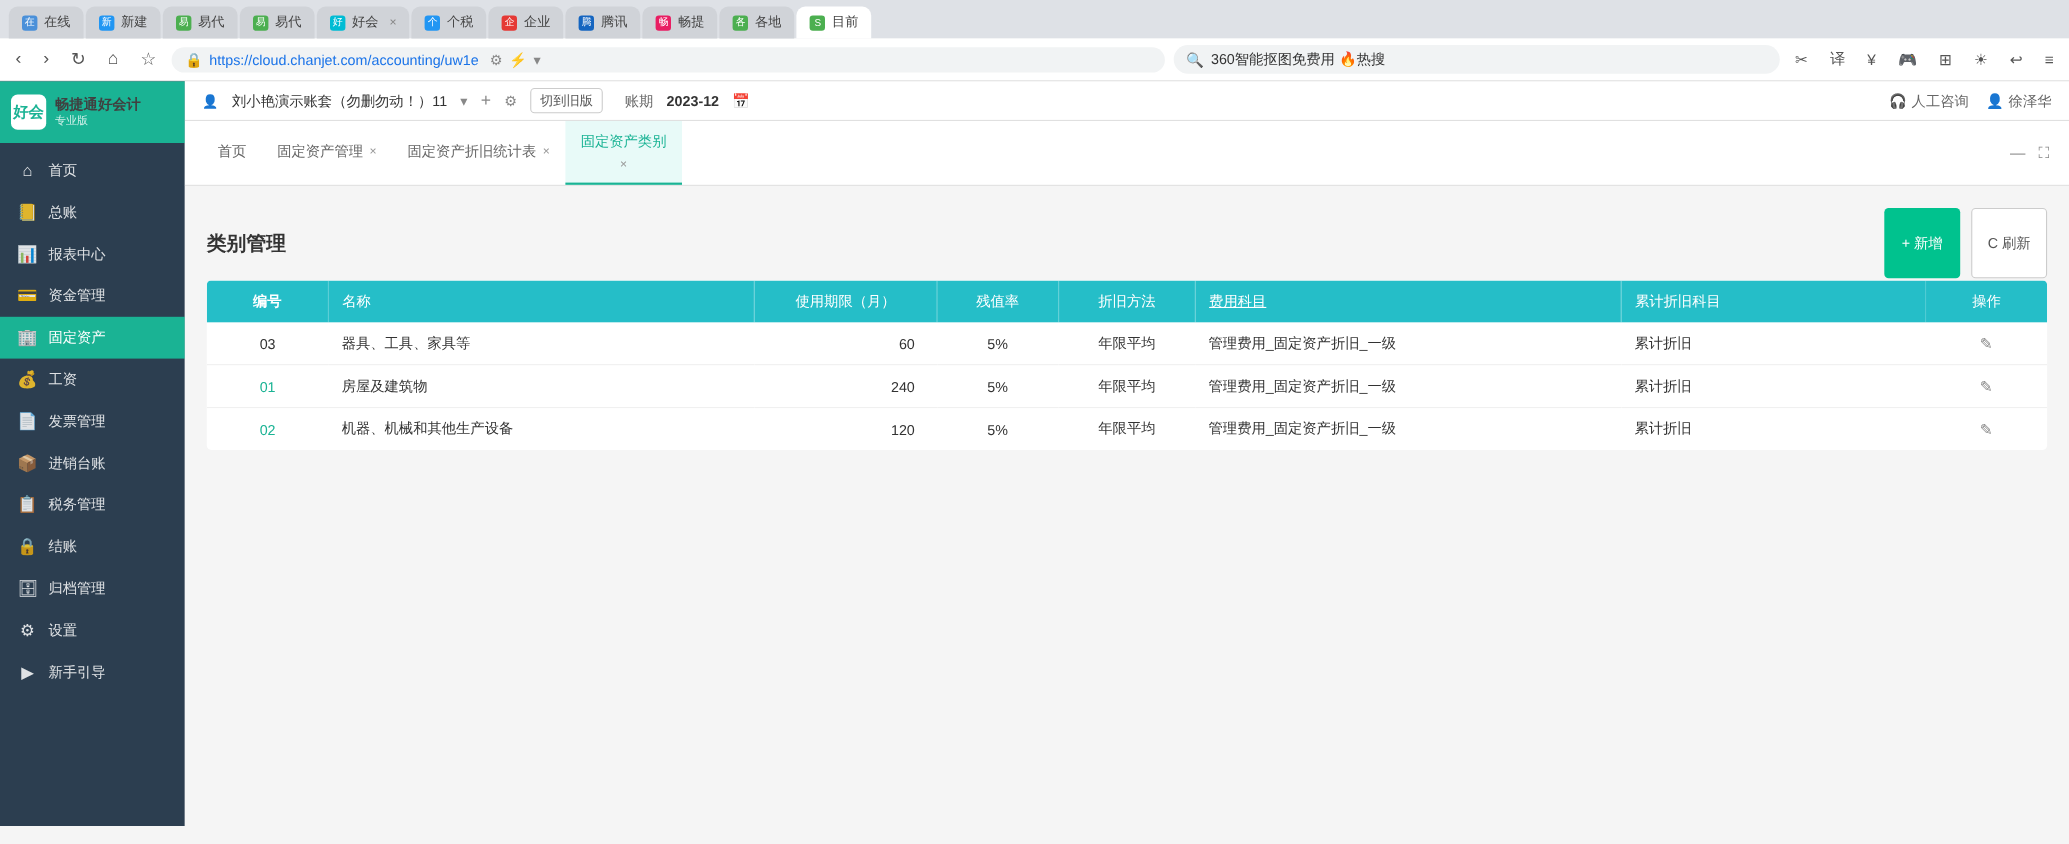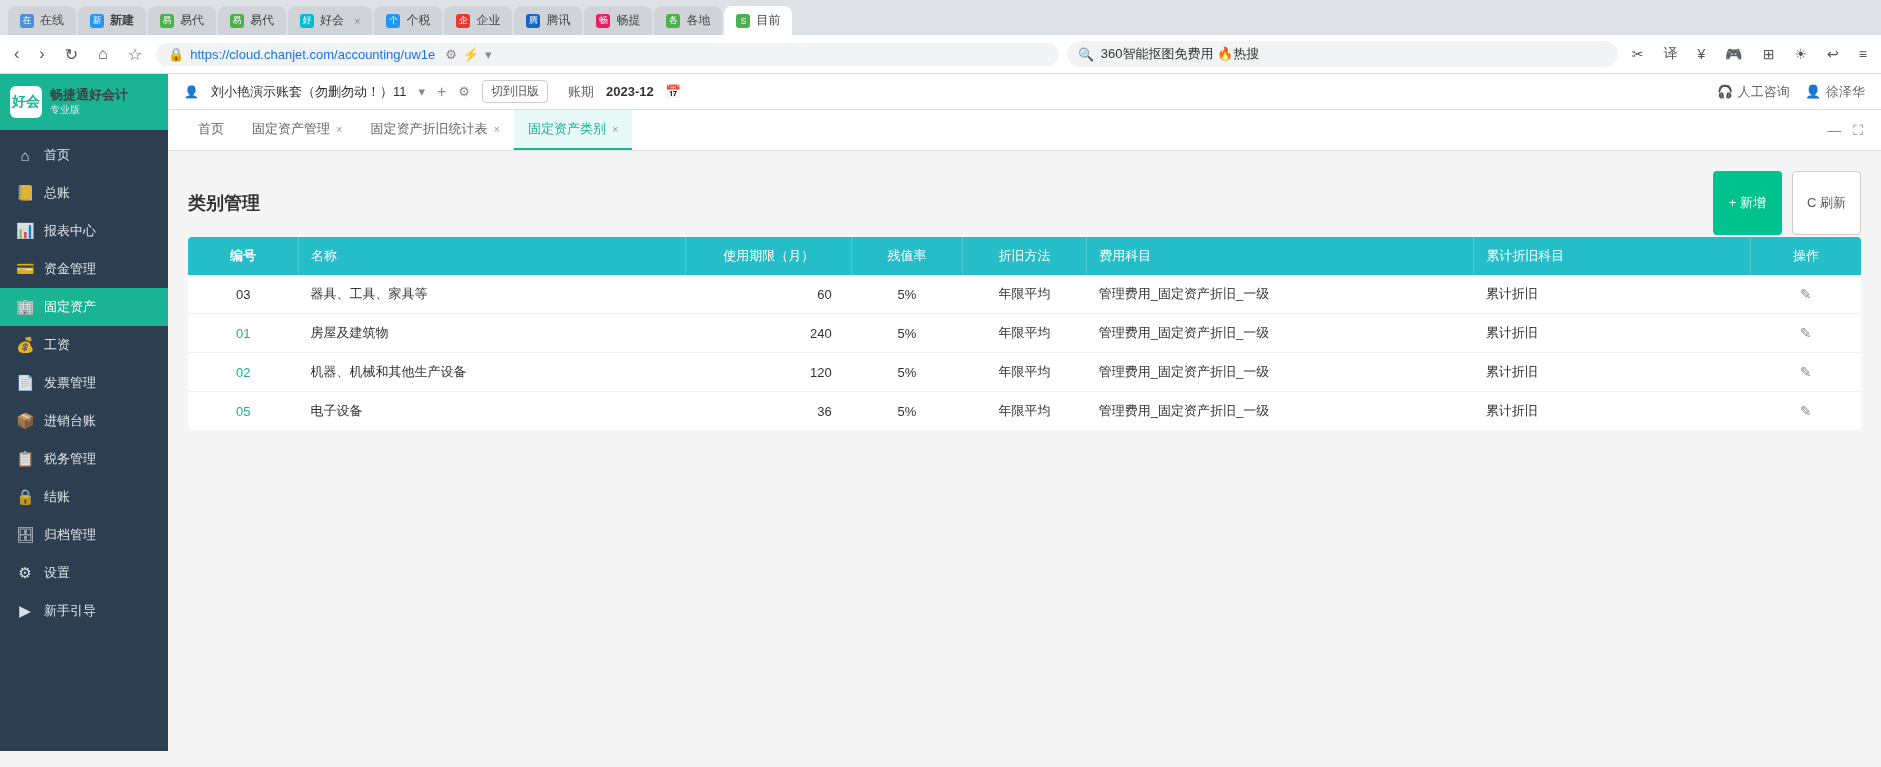--- a/index.html
+++ b/index.html
@@ -78,21 +78,21 @@
 <div>
   <div class="browser-chrome">
     <div class="tab-bar">
 
     <div class="browser-tab">
           <span class="tab-favicon" style="background: rgb(74, 144, 217); color: rgb(255, 255, 255); font-size: 9px; display: flex; align-items: center; justify-content: center; border-radius: 3px;">在</span>
           <span style="font-size: 12px; overflow: hidden; text-overflow: ellipsis; max-width: 80px;">在线</span>
         </div>
         <div class="browser-tab">
           <span class="tab-favicon" style="background: rgb(33, 150, 243); color: rgb(255, 255, 255); font-size: 9px; display: flex; align-items: center; justify-content: center; border-radius: 3px;">新</span>
-          <span style="font-size: 12px; overflow: hidden; text-overflow: ellipsis; max-width: 80px; font-weight: bold;">新建</span>
+          <span style="font-size: 12px; overflow: hidden; text-overflow: ellipsis; max-width: 80px;">新建</span>
         </div>
         <div class="browser-tab">
           <span class="tab-favicon" style="background: rgb(76, 175, 80); color: rgb(255, 255, 255); font-size: 9px; display: flex; align-items: center; justify-content: center; border-radius: 3px;">易</span>
           <span style="font-size: 12px; overflow: hidden; text-overflow: ellipsis; max-width: 80px;">易代</span>
         </div>
         <div class="browser-tab">
           <span class="tab-favicon" style="background: rgb(76, 175, 80); color: rgb(255, 255, 255); font-size: 9px; display: flex; align-items: center; justify-content: center; border-radius: 3px;">易</span>
           <span style="font-size: 12px; overflow: hidden; text-overflow: ellipsis; max-width: 80px;">易代</span>
         </div>
         <div class="browser-tab">
@@ -252,21 +252,21 @@
         <span>首页</span>
       </div>
       <div class="content-tab">
         <span>固定资产管理</span>
         <span class="tab-close-btn">×</span>
       </div>
       <div class="content-tab">
         <span>固定资产折旧统计表</span>
         <span class="tab-close-btn">×</span>
       </div>
-      <div class="content-tab active" style="background:#e8faf8;">
+      <div class="content-tab active" style="background:#e8faf8;flex-direction:column;">
         <span>固定资产类别</span>
         <span class="tab-close-btn">×</span>
       </div>
       <div class="window-controls">
         <button class="window-ctrl-btn">—</button>
         <button class="window-ctrl-btn">⛶</button>
       </div>
     </div>
 
     <div class="page-content">
@@ -279,21 +279,21 @@
       </div>
 
       <table class="data-table">
         <thead>
           <tr>
             <th style="width:80px; text-align:center;font-weight:bold;">编号</th>
             <th style="width:280px;">名称</th>
             <th style="width:120px; text-align:center;">使用期限（月）</th>
             <th style="width:80px; text-align:center;">残值率</th>
             <th style="width:90px; text-align:center;">折旧方法</th>
-            <th style="width:280px;">费用科目</th>
+            <th style="width:280px;text-decoration:underline;">费用科目</th>
             <th style="width:200px;">累计折旧科目</th>
             <th style="width:80px; text-align:center;">操作</th>
           </tr>
         </thead>
         <tbody id="table-body">
 
         <tr>
     <td style="text-align: center; color: rgb(51, 51, 51);">03</td>
     <td>器具、工具、家具等</td>
     <td style="text-align:right; padding-right:20px;">60</td>
@@ -322,29 +322,17 @@
     <td>机器、机械和其他生产设备</td>
     <td style="text-align:right; padding-right:20px;">120</td>
     <td style="text-align:center;">5%</td>
     <td style="text-align:center;">年限平均</td>
     <td>管理费用_固定资产折旧_一级</td>
     <td>累计折旧</td>
     <td style="text-align:center;">
       <button class="edit-btn" title="编辑">✎</button>
     </td>
   </tr>
-            <tr>
-    <td style="text-align:center; color:#1ab394; cursor:pointer;">05</td>
-    <td>电子设备</td>
-    <td style="text-align:right; padding-right:20px;">36</td>
-    <td style="text-align:center;">5%</td>
-    <td style="text-align:center;">年限平均</td>
-    <td>管理费用_固定资产折旧_一级</td>
-    <td>累计折旧</td>
-    <td style="text-align:center;">
-      <button class="edit-btn" title="编辑">✎</button>
-    </td>
-  </tr>
           </tbody>
       </table>
     </div>
   </div>
 </div>
 
 </body></html>

